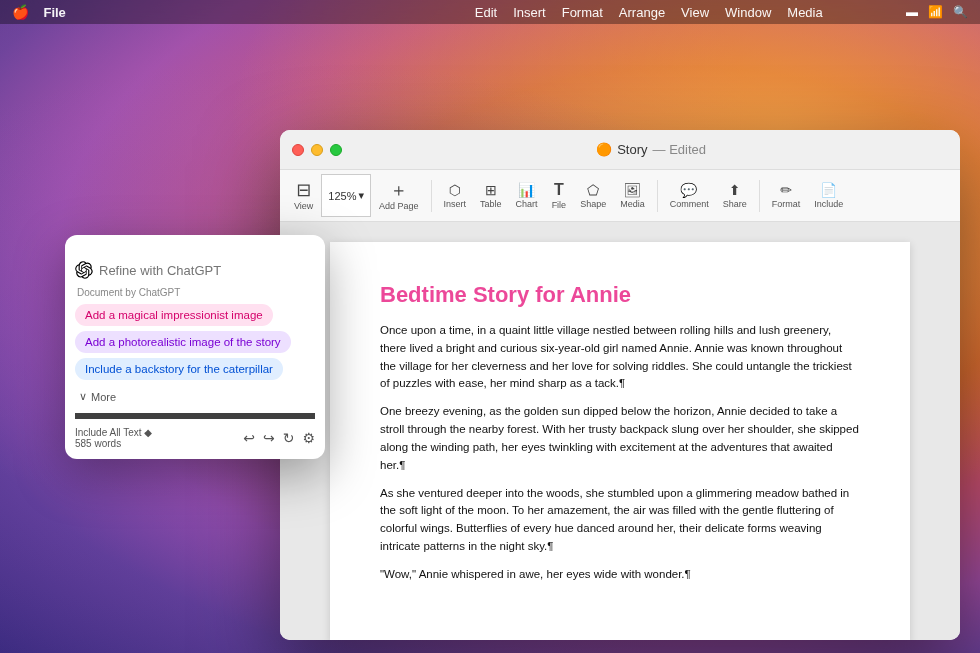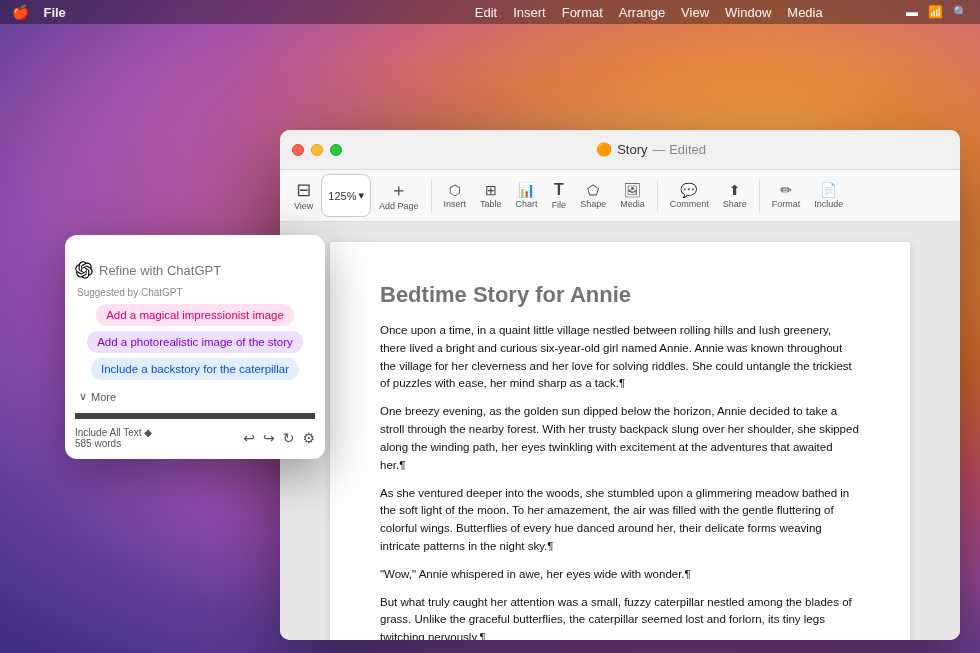--- a/index.html
+++ b/index.html
@@ -171,21 +171,21 @@
     }
     .toolbar-zoom {
       display: flex;
       align-items: center;
       gap: 2px;
       font-size: 11px;
       color: #333;
       padding: 14px 6px;
       background: white;
       border: 1px solid #ccc;
-      border-radius: 8px;
+      border-radius: 0;
       cursor: pointer;
     }
 
     
     .document-area {
       flex: 1;
       background: #e8e8e8;
       overflow-y: auto;
       padding: 20px;
       display: flex;
@@ -194,21 +194,21 @@
     .document-page {
       background: white;
       width: 580px;
       min-height: 400px;
       padding: 40px 50px;
       box-shadow: 0 2px 8px rgba(0,0,0,0.15);
     }
     .doc-title {
       font-size: 22px;
       font-weight: 700;
-      color: #737373;
+      color: #ec4899;
       margin-bottom: 14px;
     }
     .doc-paragraph {
       font-size: 11.5px;
       line-height: 1.55;
       color: #111;
       margin-bottom: 10px;
     }
 
     
@@ -249,21 +249,20 @@
       color: #888;
       font-weight: 500;
       margin-bottom: 6px;
       padding-left: 2px;
     }
     .chatgpt-suggestions {
       display: flex;
       flex-direction: column;
       gap: 5px;
       margin-bottom: 8px;
-      align-items: center;
     }
     .chatgpt-suggestion {
       padding: 5px 10px;
       border-radius: 20px;
       font-size: 11.5px;
       font-weight: 500;
       cursor: pointer;
       display: inline-block;
       width: fit-content;
     }
@@ -410,35 +409,34 @@
     </div>
   </div>
 
   <div class="document-area">
     <div class="document-page">
       <div class="doc-title">Bedtime Story for Annie</div>
       <div class="doc-paragraph">Once upon a time, in a quaint little village nestled between rolling hills and lush greenery, there lived a bright and curious six-year-old girl named Annie. Annie was known throughout the village for her cleverness and her love for solving riddles. She could untangle the trickiest of puzzles with ease, her mind sharp as a tack.¶</div>
       <div class="doc-paragraph">One breezy evening, as the golden sun dipped below the horizon, Annie decided to take a stroll through the nearby forest. With her trusty backpack slung over her shoulder, she skipped along the winding path, her eyes twinkling with excitement at the adventures that awaited her.¶</div>
       <div class="doc-paragraph">As she ventured deeper into the woods, she stumbled upon a glimmering meadow bathed in the soft light of the moon. To her amazement, the air was filled with the gentle fluttering of colorful wings. Butterflies of every hue danced around her, their delicate forms weaving intricate patterns in the night sky.¶</div>
       <div class="doc-paragraph">"Wow," Annie whispered in awe, her eyes wide with wonder.¶</div>
-      <div class="doc-paragraph">But what truly caught her attention was a small, fuzzy caterpillar nestled among the blades of grass. Unlike the graceful butterflies, the caterpillar seemed lost and forlorn, its tiny legs twitching nervously.¶</div>
 
     </div>
   </div>
 </div>
 
 <div class="chatgpt-panel">
   <div class="chatgpt-input-row">
 
     <svg class="chatgpt-logo" viewBox="0 0 41 41" fill="none" xmlns="http://www.w3.org/2000/svg">
       <path d="M37.532 16.87a9.963 9.963 0 0 0-.856-8.184 10.078 10.078 0 0 0-10.855-4.835A9.964 9.964 0 0 0 18.306.5a10.079 10.079 0 0 0-9.614 6.977 9.967 9.967 0 0 0-6.664 4.834 10.08 10.08 0 0 0 1.24 11.817 9.965 9.965 0 0 0 .856 8.185 10.079 10.079 0 0 0 10.855 4.835 9.965 9.965 0 0 0 7.516 3.35 10.078 10.078 0 0 0 9.617-6.981 9.967 9.967 0 0 0 6.663-4.834 10.079 10.079 0 0 0-1.243-11.813zM22.498 37.886a7.474 7.474 0 0 1-4.799-1.735c.061-.033.168-.091.237-.134l7.964-4.6a1.294 1.294 0 0 0 .655-1.134V19.054l3.366 1.944a.12.12 0 0 1 .066.092v9.299a7.505 7.505 0 0 1-7.49 7.496zM6.392 31.006a7.471 7.471 0 0 1-.894-5.023c.06.036.162.099.237.141l7.964 4.6a1.297 1.297 0 0 0 1.308 0l9.724-5.614v3.888a.12.12 0 0 1-.048.103l-8.051 4.649a7.504 7.504 0 0 1-10.24-2.744zM4.297 13.62A7.469 7.469 0 0 1 8.2 10.333c0 .068-.004.19-.004.274v9.201a1.294 1.294 0 0 0 .654 1.132l9.723 5.614-3.366 1.944a.12.12 0 0 1-.114.012L7.044 23.86a7.504 7.504 0 0 1-2.747-10.24zm27.658 6.437l-9.724-5.615 3.367-1.943a.121.121 0 0 1 .114-.012l8.048 4.648a7.498 7.498 0 0 1-1.158 13.528v-9.476a1.293 1.293 0 0 0-.647-1.13zm3.35-5.043c-.059-.037-.162-.099-.236-.141l-7.965-4.6a1.298 1.298 0 0 0-1.308 0l-9.723 5.614v-3.888a.12.12 0 0 1 .048-.103l8.05-4.645a7.497 7.497 0 0 1 11.135 7.763zm-21.063 6.929l-3.367-1.944a.12.12 0 0 1-.065-.092v-9.299a7.497 7.497 0 0 1 12.293-5.756 6.94 6.94 0 0 0-.236.134l-7.965 4.6a1.294 1.294 0 0 0-.654 1.132l-.006 11.225zm1.829-3.943l4.33-2.501 4.332 2.5v4.999l-4.331 2.5-4.331-2.5V18z" fill="currentColor"></path>
     </svg>
     <input class="chatgpt-input" type="text" placeholder="Refine with ChatGPT" style="">
   </div>
-  <div class="chatgpt-section-label">Suggested by ChatGPT</div>
+  <div class="chatgpt-section-label">Document by ChatGPT</div>
   <div class="chatgpt-suggestions">
     <span class="chatgpt-suggestion suggestion-pink">Add a magical impressionist image</span>
     <span class="chatgpt-suggestion suggestion-purple">Add a photorealistic image of the story</span>
     <span class="chatgpt-suggestion suggestion-blue">Include a backstory for the caterpillar</span>
   </div>
   <div class="chatgpt-more-btn">
     <span>∨</span>
     <span>More</span>
   </div>
   <div class="chatgpt-footer">

